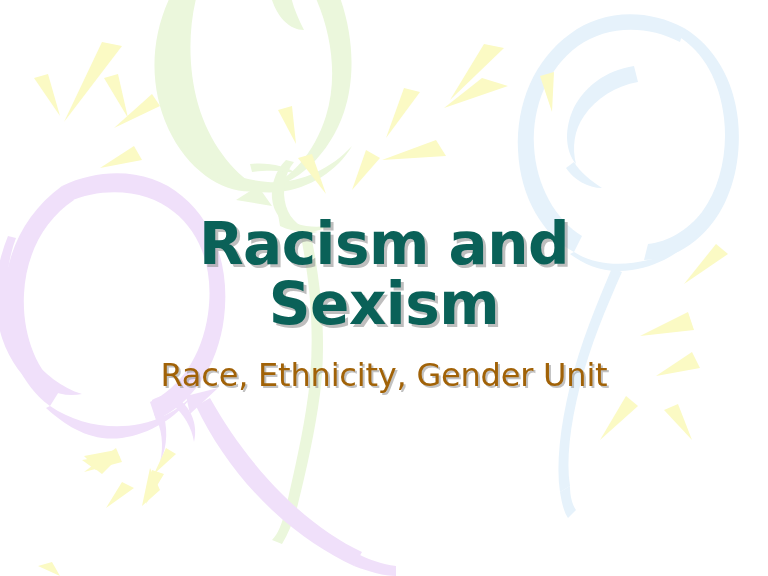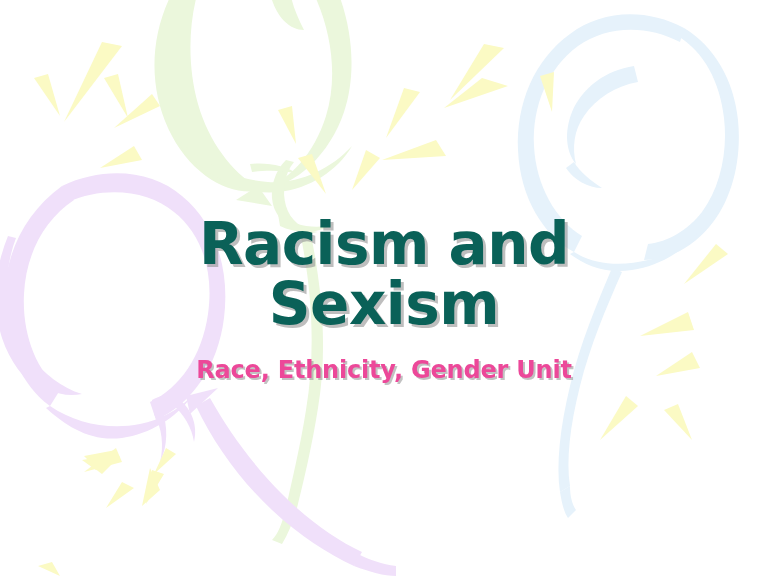--- a/index.html
+++ b/index.html
@@ -47,25 +47,25 @@
     text-shadow: 3px 3px 0 rgba(150,150,150,0.62);
   }
   .subtitle-block {
     width: 470px;
     text-align: center;
     margin-top: 22px;
   }
   .slide-subtitle {
     margin: 0;
     font-family: "DejaVu Sans", sans-serif;
-    font-weight: bold;
-    font-size: 24px;
+    font-weight: normal;
+    font-size: 32px;
     line-height: 1.14;
     letter-spacing: -0.2px;
-    color: #ec4899;
+    color: #a16207;
     text-shadow: 2px 2px 0 rgba(150,150,150,0.58);
   }
 </style>
 </head>
 <body>
 
 <div id="slide">
 
   <svg id="decor-layer" viewBox="0 0 768 576" xmlns="http://www.w3.org/2000/svg">
 

